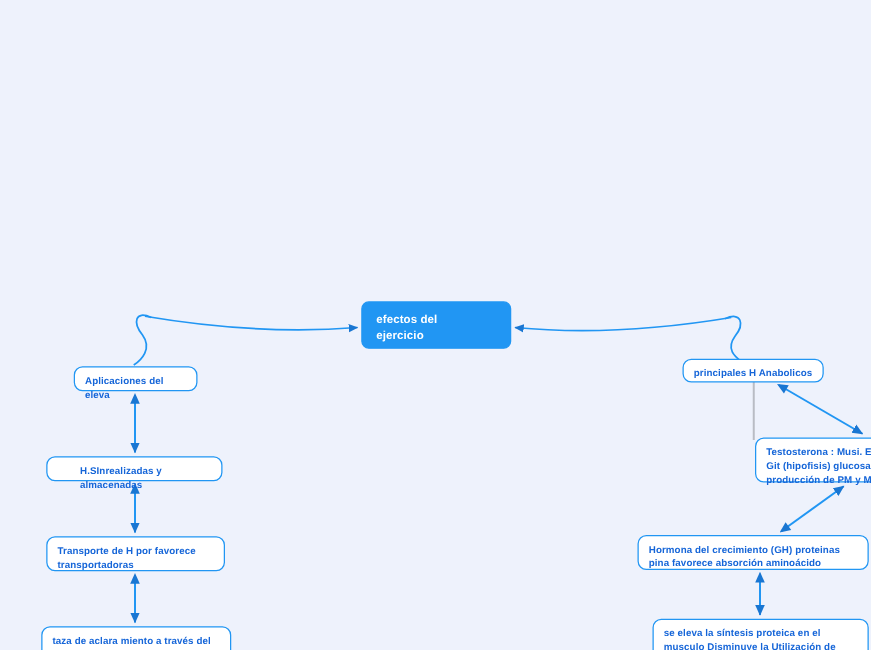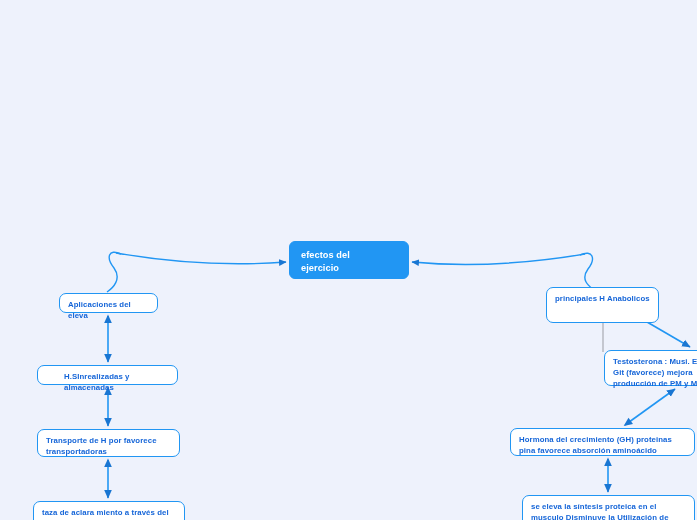--- a/index.html
+++ b/index.html
@@ -54,21 +54,21 @@
   .node .txt {
     display: block;
     white-space: pre-line;
   }
   
   #node-root        { left: 289px; top: 241px; width: 120px; height: 38px; }
   #node-aplicaciones{ left: 59px;  top: 293px; width: 99px;  height: 20px; }
   #node-hsin        { left: 37px;  top: 365px; width: 141px; height: 20px; padding-left: 26px; }
   #node-transporte  { left: 37px;  top: 429px; width: 143px; height: 28px; }
   #node-taza        { left: 33px;  top: 501px; width: 152px; height: 30px; }
-  #node-principales { left: 546px; top: 287px; width: 113px; height: 36px; }
+  #node-principales { left: 546px; top: 287px; width: 113px; height: 19px; }
   #node-testosterona{ left: 604px; top: 350px; width: 128px; height: 36px; }
   #node-gh          { left: 510px; top: 428px; width: 185px; height: 28px; }
   #node-seeleva     { left: 522px; top: 495px; width: 173px; height: 34px; }
 </style>
 </head>
 <body>
 
 <div id="canvas">
 
   <svg id="edges" viewBox="0 0 697 520">
@@ -120,21 +120,21 @@
     <span class="txt">taza de aclara miento a través del
 hígado y tejido</span>
   </div>
 
   <div class="node" id="node-principales">
     <span class="txt">principales H Anabolicos</span>
   </div>
 
   <div class="node" id="node-testosterona">
     <span class="txt">Testosterona : Musi. E
-Git (favorece) mejora
+Git (hipofisis) glucosa
 producción de PM y M</span>
   </div>
 
   <div class="node" id="node-gh">
     <span class="txt">Hormona del crecimiento (GH) proteinas
 pina favorece absorción aminoácido</span>
   </div>
 
   <div class="node" id="node-seeleva">
     <span class="txt">se eleva la síntesis proteica en el

